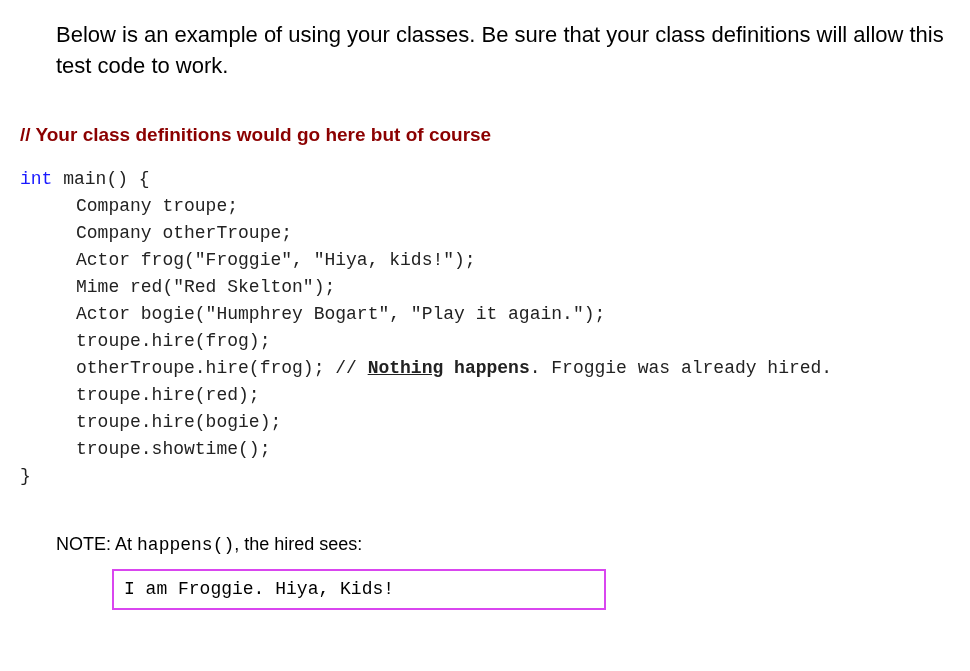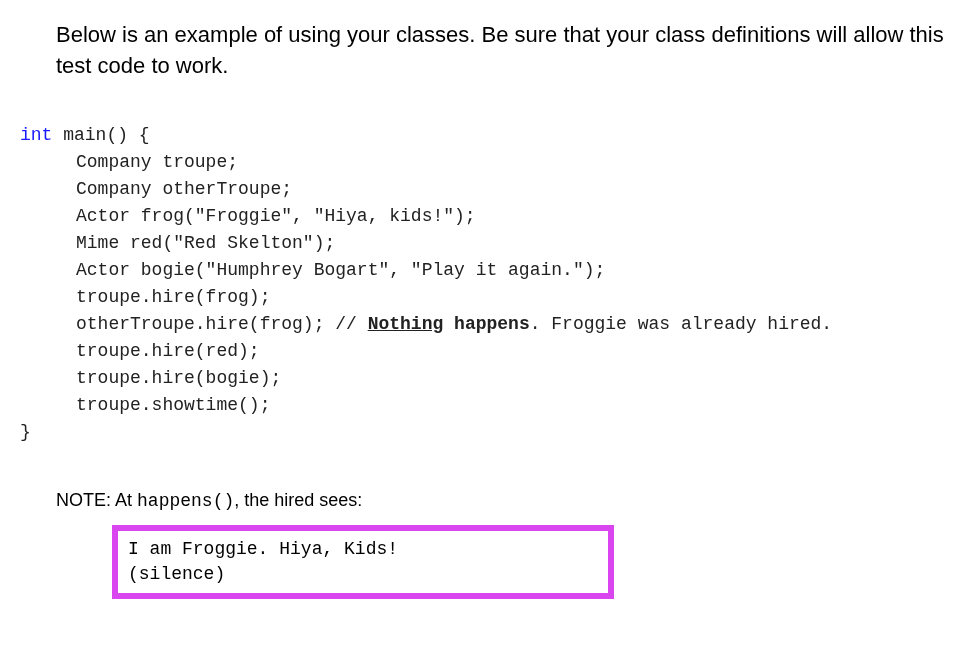--- a/index.html
+++ b/index.html
@@ -37,34 +37,35 @@
     .indent { padding-left: 56px; display:inline-block;}
     .under { text-decoration: underline; }
     .bold { font-weight: bold; }
     .note-line {
       margin-left: 36px;
       font-size: 18px;
     }
     .mono { font-family: Consolas, "Courier New", monospace; }
     .output-box {
       margin: 14px 0 0 92px;
-      border: 6px solid #d946ef;
+      border: 2px solid #d946ef;
       padding: 6px 10px;
       font-family: Consolas, "Courier New", monospace;
       font-size: 18px;
       line-height: 1.4;
       width: 470px;
     }
   </style>
 </head>
 <body>
 
 <div class="intro">Below is an example of using your classes.  Be sure that your class definitions will allow this test code to work.</div>
 
 <div class="comment-header">
+  <div>// Your class definitions would go here but of course</div>
 </div>
 
 <div class="codeblock"><span class="kw">int</span><span> main() {</span>
 <span class="indent">Company troupe;</span>
 <span class="indent">Company otherTroupe;</span>
 <span class="indent">Actor frog("Froggie", "Hiya, kids!");</span>
 <span class="indent">Mime red("Red Skelton");</span>
 <span class="indent">Actor bogie("Humphrey Bogart", "Play it again.");</span>
 <span class="indent">troupe.hire(frog);</span>
 <span class="indent"><span>otherTroupe.hire(frog); // </span><span class="under bold">Nothing</span><span class="bold"> happens</span><span>. Froggie was already hired.</span></span>
@@ -72,14 +73,13 @@
 <span class="indent">troupe.hire(bogie);</span>
 <span class="indent">troupe.showtime();</span>
 <span>}</span></div>
 
 <div class="note-line">
   <span>NOTE: At </span><span class="mono">happens()</span><span>, the hired sees:</span>
 </div>
 
 <div class="output-box">
   <div>I am Froggie. Hiya, Kids!</div>
-  <div>(silence)</div>
 </div>
 
 </body></html>

